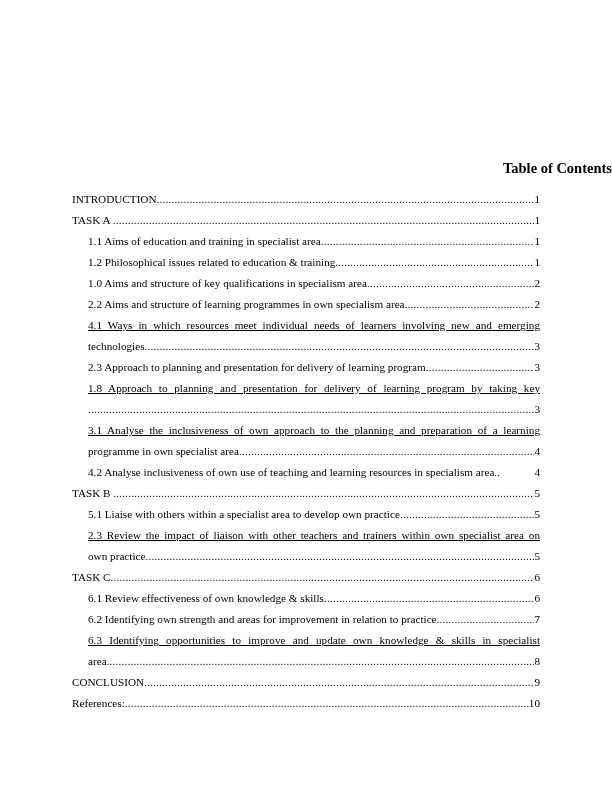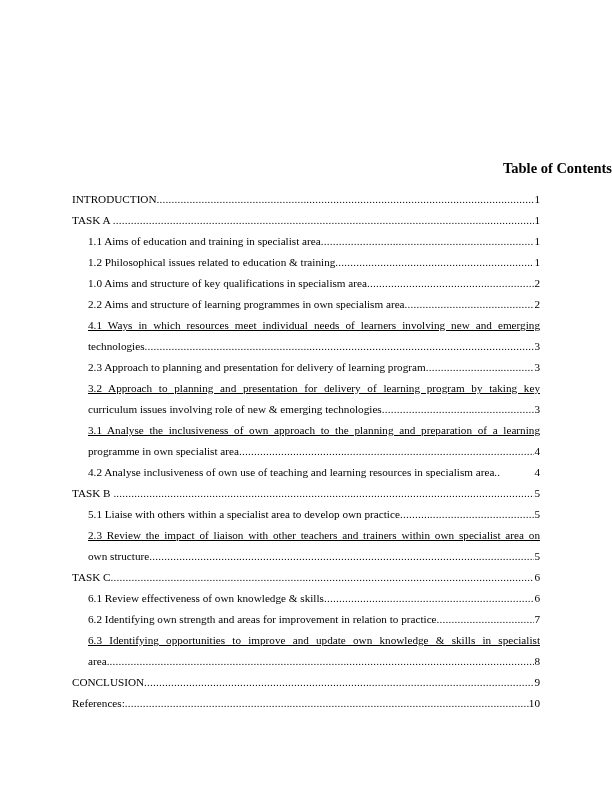--- a/index.html
+++ b/index.html
@@ -90,25 +90,24 @@
     <div class="line l2">
       <div class="entry">
           <span class="txt">2.3 Approach to planning and presentation for delivery of learning program</span>
           <span class="dots"></span>
           <span class="pg">3</span>
         </div>
     </div>
 
     <div>
       <div class="line l2">
-          <div class="wrap1">3.2 Approach to planning and presentation for delivery of learning program by taking key</div>
-        </div>
-      <div class="line l2">
-          <div class="entry">
-            <span class="txt">curriculum issues involving role of new &amp; emerging technologies</span>
+          <div class="wrap1">1.8 Approach to planning and presentation for delivery of learning program by taking key</div>
+        </div>
+      <div class="line l2">
+          <div class="entry">
             <span class="dots"></span>
             <span class="pg">3</span>
           </div>
         </div>
     </div>
 
     <div>
       <div class="line l2">
           <div class="wrap1">3.1 Analyse the inclusiveness of own approach to the planning and preparation of a learning</div>
         </div>
@@ -143,21 +142,21 @@
           <span class="pg">5</span>
         </div>
     </div>
 
     <div>
       <div class="line l2">
           <div class="wrap1">2.3 Review the impact of liaison with other teachers and trainers within own specialist area on</div>
         </div>
       <div class="line l2">
           <div class="entry">
-            <span class="txt">own structure</span>
+            <span class="txt">own practice</span>
             <span class="dots"></span>
             <span class="pg">5</span>
           </div>
         </div>
     </div>
 
     <div class="line l1">
       <div class="entry">
           <span class="txt">TASK C</span>
           <span class="dots"></span>

